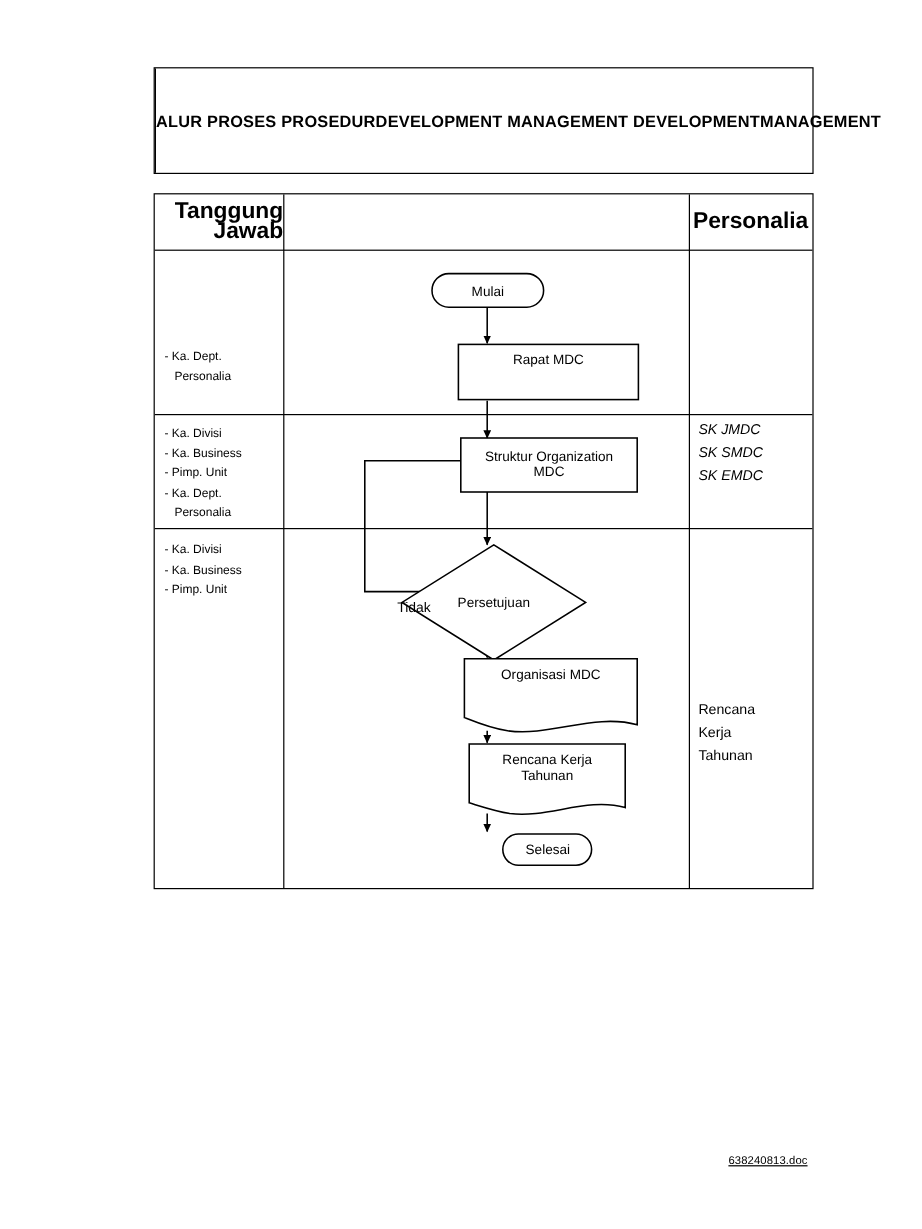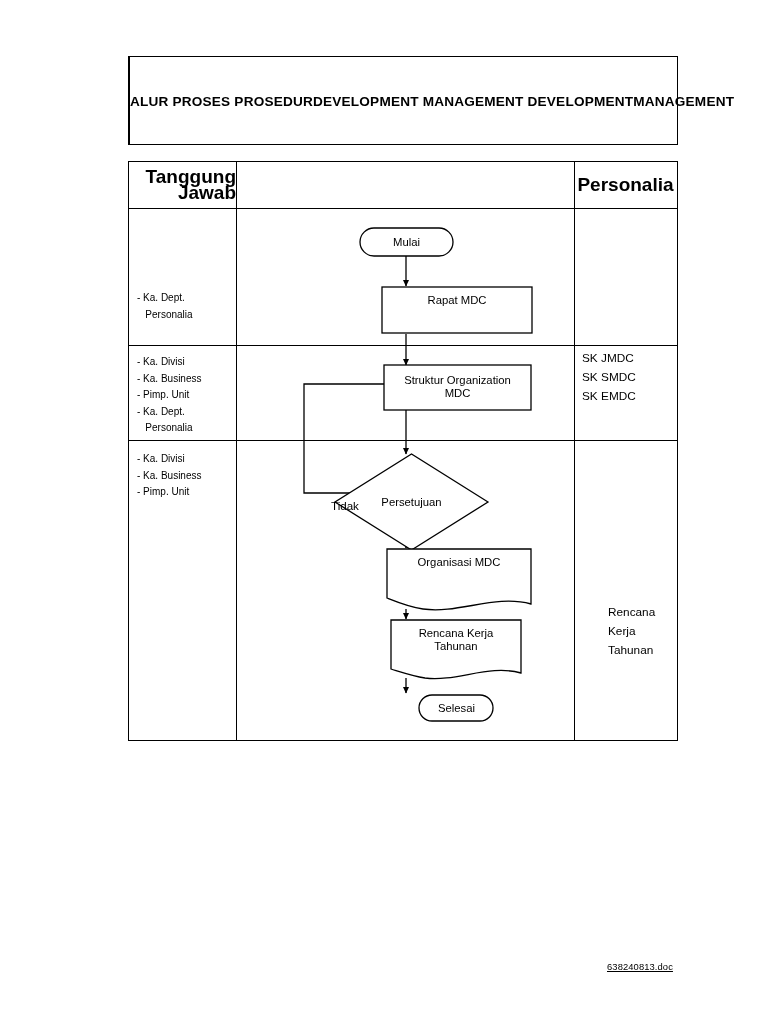--- a/index.html
+++ b/index.html
@@ -113,22 +113,22 @@
 
   
   .ref-block {
     position: absolute;
     left: 453px;
     width: 95px;
     font-size: 11.8px;
     line-height: 19px;
     white-space: pre;
   }
-  #ref-1 { top: 187px; }
-  #ref-2 { top: 441px; margin-left: 26px; }
+  #ref-1 { top: 187px; font-style: italic; }
+  #ref-2 { top: 420px; }
 
   
   #flow-svg {
     position: absolute;
     left: 107px;
     top: 46px;
     width: 338px;
     height: 532px;
   }
   .shape-outline {

